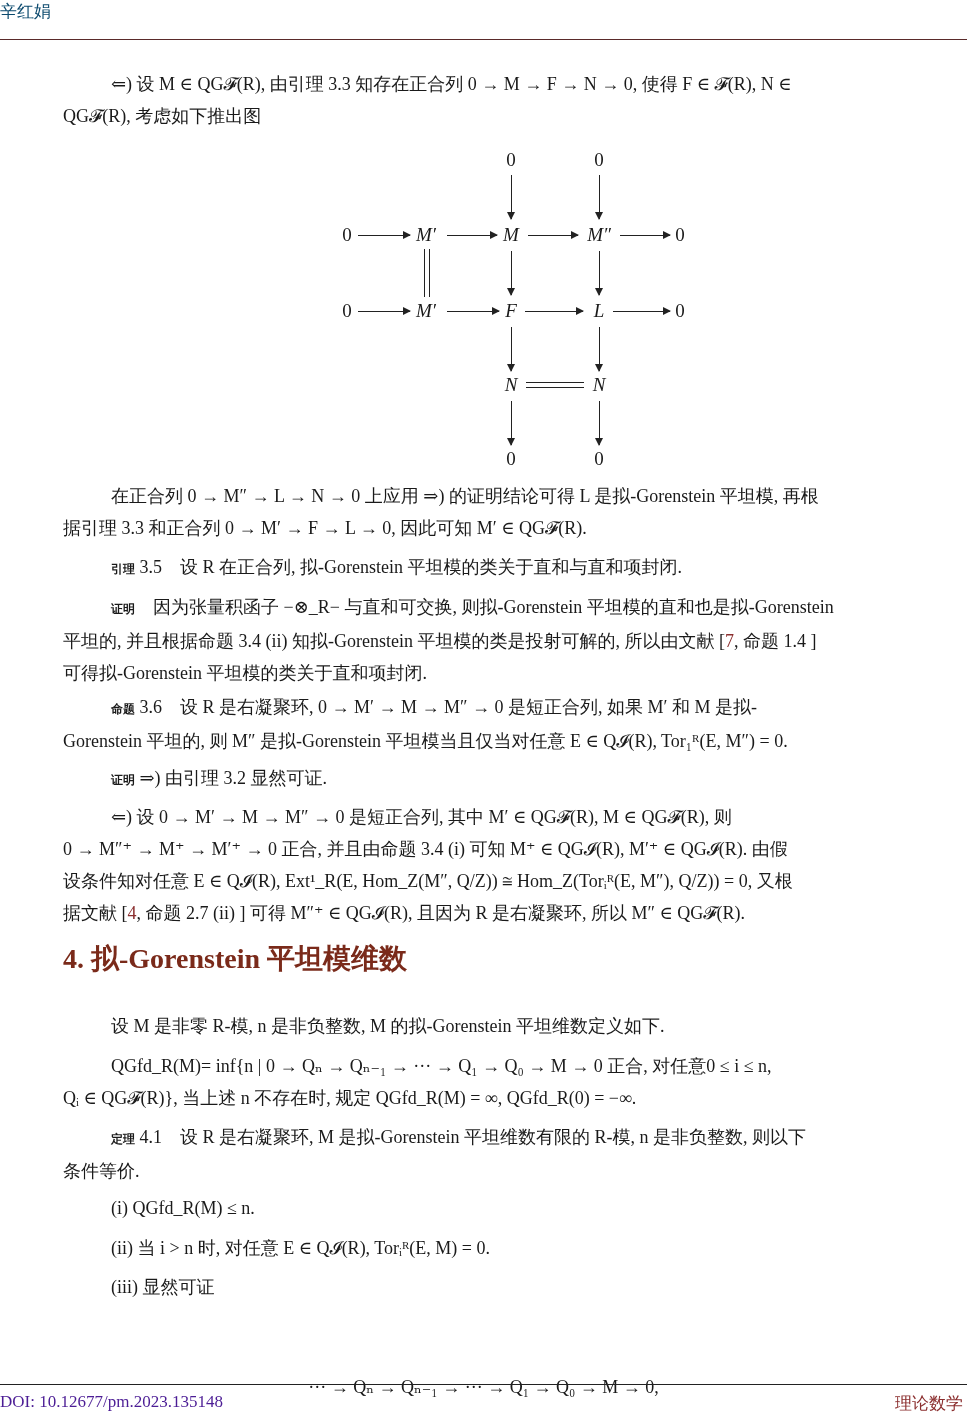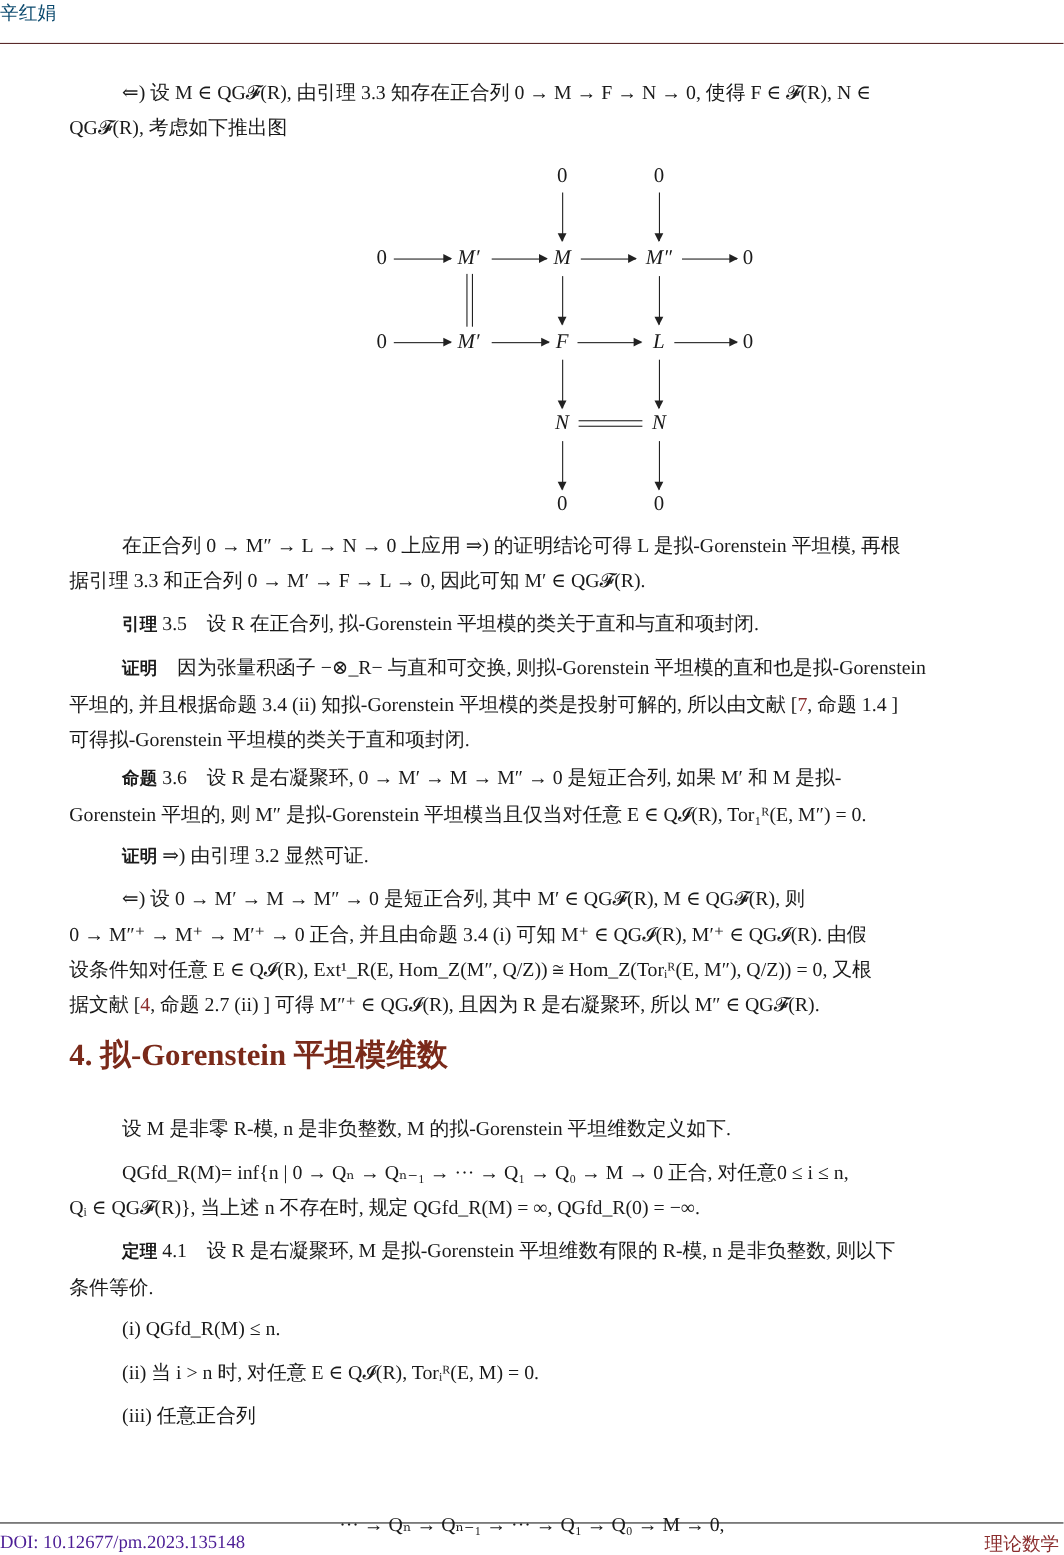--- a/index.html
+++ b/index.html
@@ -7,21 +7,21 @@
          font-family:"Liberation Serif","DejaVu Serif",serif; color:#1a1a1a; font-size:18px; }
   .header-author { position:absolute; left:0; top:0; font-size:17px; color:#0c4a6e;text-align:center; }
   .header-rule { position:absolute; left:0; right:0; top:39px; height:0; border-top:1.5px solid #5a2a2a; }
   .footer-rule { position:absolute; left:0; right:0; top:1384px; height:0; border-top:1.5px solid #222; }
   .footer { position:absolute; left:0; right:0; top:1392px; font-size:17px; }
   .footer .doi { position:absolute; left:0; color:#4c1d95; }
   .footer .page { position:absolute; left:466px; color:#222;margin-top:20px; }
   .footer .journal { position:absolute; right:4px; color:#8b2e2e; }
   .para { position:absolute; left:63px; width:902px; line-height:32px; text-align:justify; }
   .indent { text-indent:48px; }
-  .b { font-family:"DejaVu Sans",sans-serif; font-weight:bold; font-size:16px; }
+  .b { font-family:"DejaVu Sans",sans-serif; font-weight:bold; font-size:12px; }
   .cite { color:#8b2e2e; }
   .section-title { position:absolute; left:63px; top:940px; font-size:28px; font-weight:bold; color:#7a2a1a; }
   .diagram { position:absolute; left:330px; top:145px; width:370px; height:330px; }
   .node { position:absolute; font-size:19px; transform:translate(-50%,-50%); white-space:nowrap; }
   .node.it { font-style:italic; }
   .hline { position:absolute; height:0; border-top:1.2px solid #222; }
   .hline::after { content:""; position:absolute; right:-1px; top:-5px; border-left:8px solid #222; border-top:4.5px solid transparent; border-bottom:4.5px solid transparent; }
   .vline { position:absolute; width:0; border-left:1.2px solid #222; }
   .vline::after { content:""; position:absolute; bottom:-1px; left:-5px; border-top:8px solid #222; border-left:4.5px solid transparent; border-right:4.5px solid transparent; }
   .dbl-v { position:absolute; width:4px; border-left:1.2px solid #222; border-right:1.2px solid #222; }
@@ -146,21 +146,21 @@
     <span class="b">定理</span>
     <span>4.1</span>
     &nbsp;&nbsp;
     <span>设 R 是右凝聚环, M 是拟-Gorenstein 平坦维数有限的 R-模, n 是非负整数, 则以下</span>
   </div>
   <div style="text-indent:0">条件等价.</div>
 </div>
 
 <div class="para indent" style="top:1192px;">(i) QGfd_R(M) ≤ n.</div>
 <div class="para indent" style="top:1232px;">(ii) 当 i &gt; n 时, 对任意 E ∈ Q𝓘(R), Torᵢᴿ(E, M) = 0.</div>
-<div class="para indent" style="top:1271px;">(iii) 任意正合列</div>
+<div class="para indent" style="top:1271px;">(iii) 显然可证</div>
 
 <div class="centered-eq">··· → Qₙ → Qₙ₋₁ → ··· → Q₁ → Q₀ → M → 0,</div>
 
 <div class="footer-rule"></div>
 <div class="footer">
   <span class="doi">DOI: 10.12677/pm.2023.135148</span>
   <span class="page">1444</span>
   <span class="journal">理论数学</span>
 </div>
 

